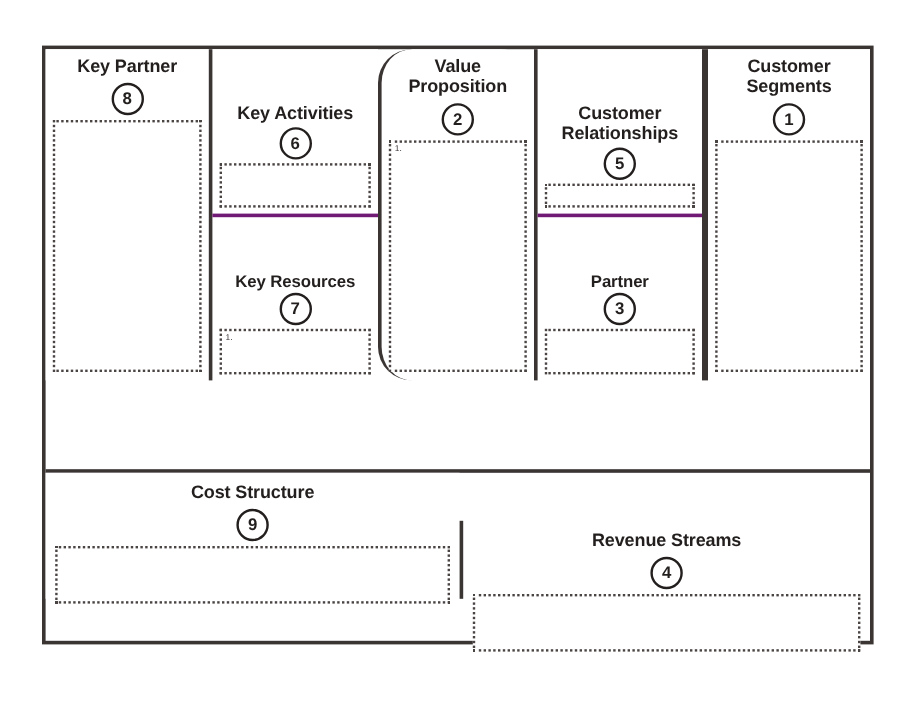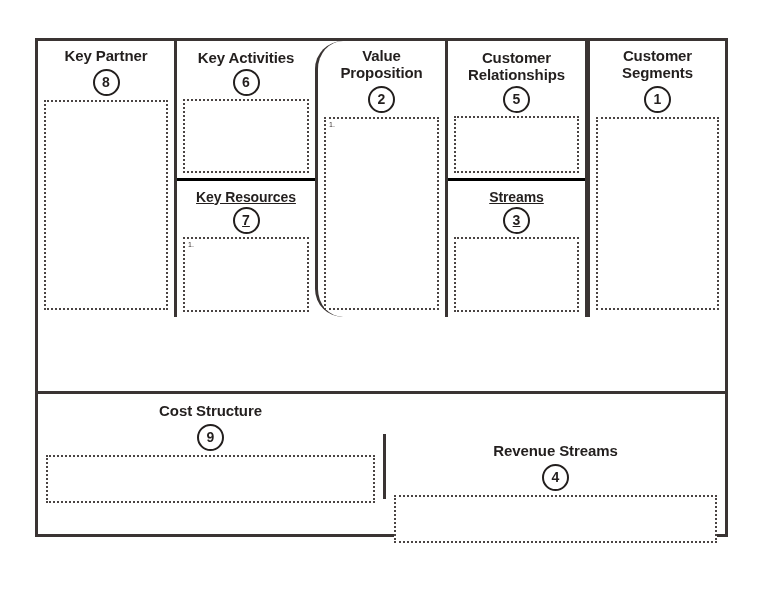--- a/index.html
+++ b/index.html
@@ -78,22 +78,21 @@
   }
   .stack > .subblock {
     flex: 1 1 0;
     display: flex;
     flex-direction: column;
     position: relative;
     box-sizing: border-box;
     min-height: 0;
   }
   .stack > .subblock + .subblock {
-    border-top: 3px solid #000000;
-    text-decoration: underline;
+    border-top: 3px solid #701a75;
   }
 
   
   .col-cost-structure  { width: 345px; }
   .col-revenue-streams { width: 342px; margin-top: 40px; }
 
   
   .head {
     flex: 0 0 auto;
     text-align: center;
@@ -146,21 +145,21 @@
     position: absolute;
     left: 3px;
     top: 1px;
     font-size: 7px;
     line-height: 9px;
     color: #3a3433;
     font-family: "Liberation Sans", sans-serif;
   }
 
   
-  .stack .head { padding-top: 9px; }
+  .stack .head { padding-top: 23px; margin-top: 23px; }
   .stack .head-badge { margin: 2px auto 3px auto; }
   .stack .note-wrap { padding: 0 6px 5px 6px; }
 
   
   #row-bottom .head { padding-top: 9px; }
   #row-bottom .note-wrap { padding: 0 8px 10px 8px; }
   #row-bottom .note { flex: 0 0 auto; height: 48px; width: 100%; }
 </style>
 </head>
 <body>
@@ -232,21 +231,21 @@
         </div>
         <div class="note-wrap">
           <div class="note">
             <span class="note-marker"></span>
           </div>
         </div>
       </div>
 
       <div class="subblock">
         <div class="head">
-          <div class="head-title">Streams</div>
+          <div class="head-title">Partner</div>
           <div class="head-badge">3</div>
         </div>
         <div class="note-wrap">
           <div class="note">
             <span class="note-marker"></span>
           </div>
         </div>
       </div>
 
     </div>

